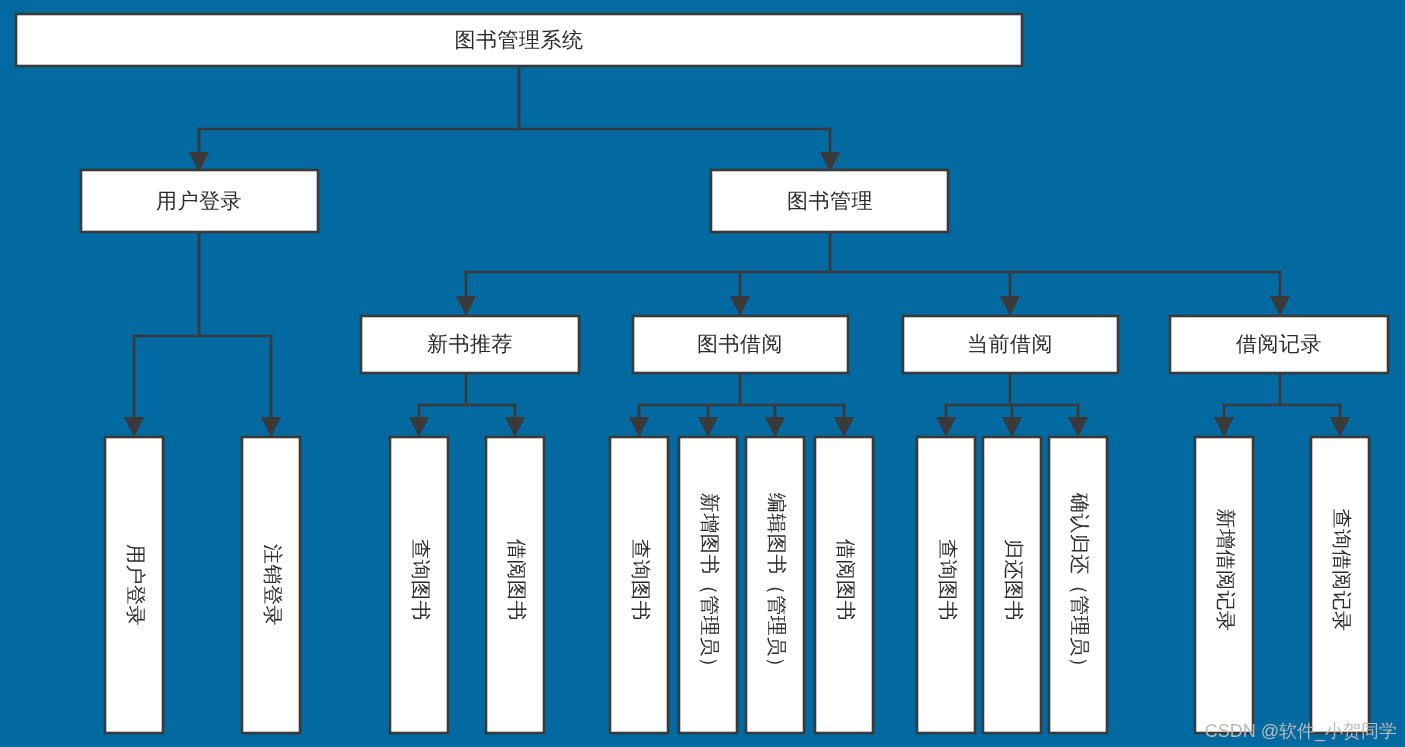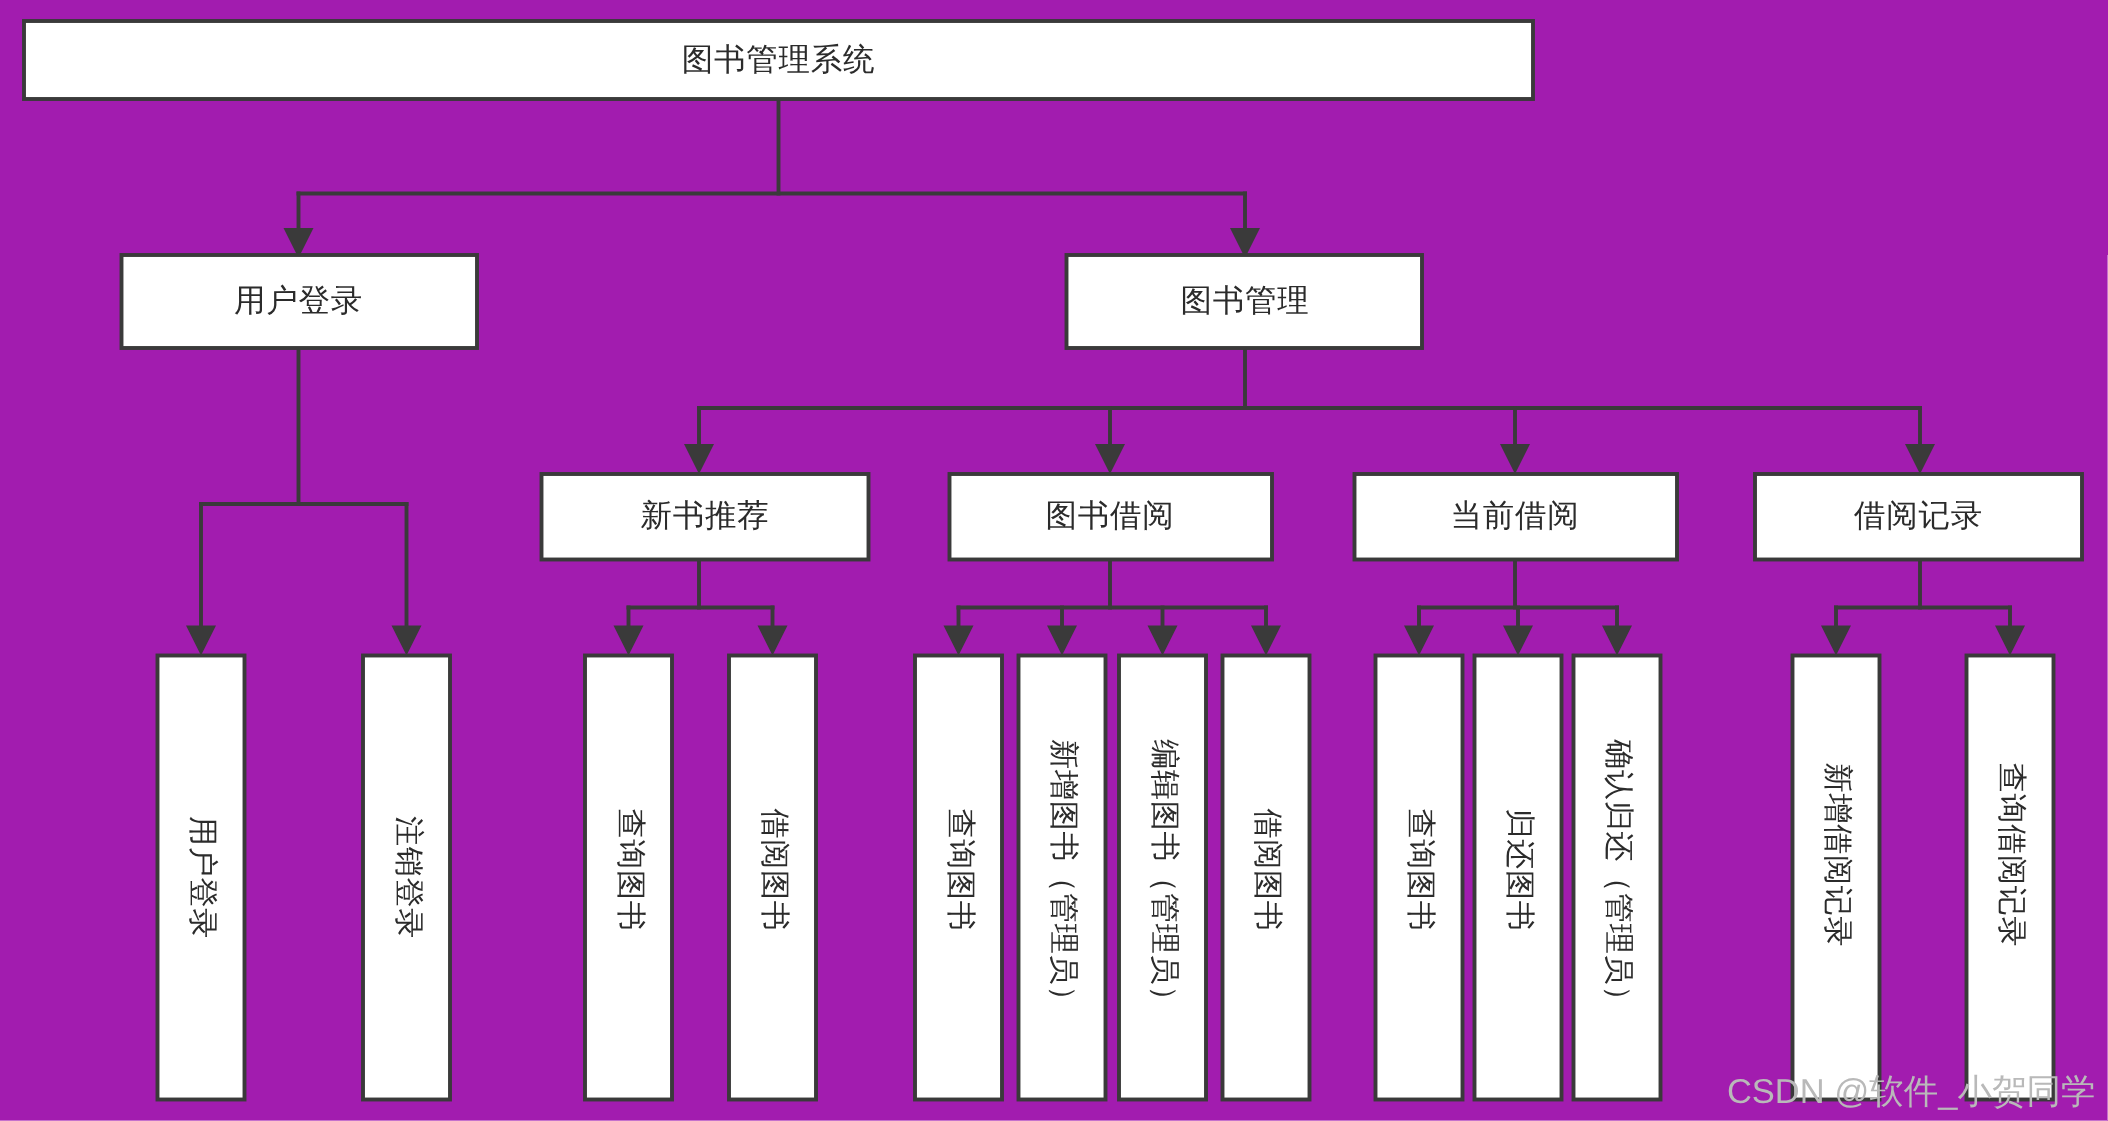--- a/index.html
+++ b/index.html
@@ -1,39 +1,39 @@
 <!DOCTYPE html>
 <html><head>
 <meta charset="utf-8">
 <style>
   html,body{margin:0;padding:0;background:#ffffff;}
   body{
     width:1405px;height:747px;
     font-family:"Liberation Sans","DejaVu Sans",sans-serif;
     overflow:hidden;
   }
-  #stage{position:relative;width:1405px;height:747px;background:#a21caf;}
+  #stage{position:relative;width:1405px;height:747px;background:#0369a1;}
   svg{position:absolute;left:0;top:0;}
   .node-label{
     fill:#2b2b2b;
     font-family:"Liberation Sans","DejaVu Sans",sans-serif;
     font-size:21px;
     text-anchor:middle;
     dominant-baseline:middle;
     letter-spacing:0.5px;
   }
   .node-label.vertical{font-size:20px;}
   .box{fill:#ffffff;stroke:#3a3a3a;stroke-width:2.6;}
   .edge{stroke:#3a3a3a;stroke-width:2.6;fill:none;stroke-linecap:square;}
   .arrowhead{fill:#3a3a3a;stroke:none;}
   .watermark{
     position:absolute;
     right:8px;bottom:4px;
     color:#b9b9b9;
-    font-size:23px;
+    font-size:18px;
     font-family:"Liberation Sans","DejaVu Sans",sans-serif;
     white-space:nowrap;
     pointer-events:none;
   }
 </style>
 </head>
 <body>
 
 <div id="stage">
 

